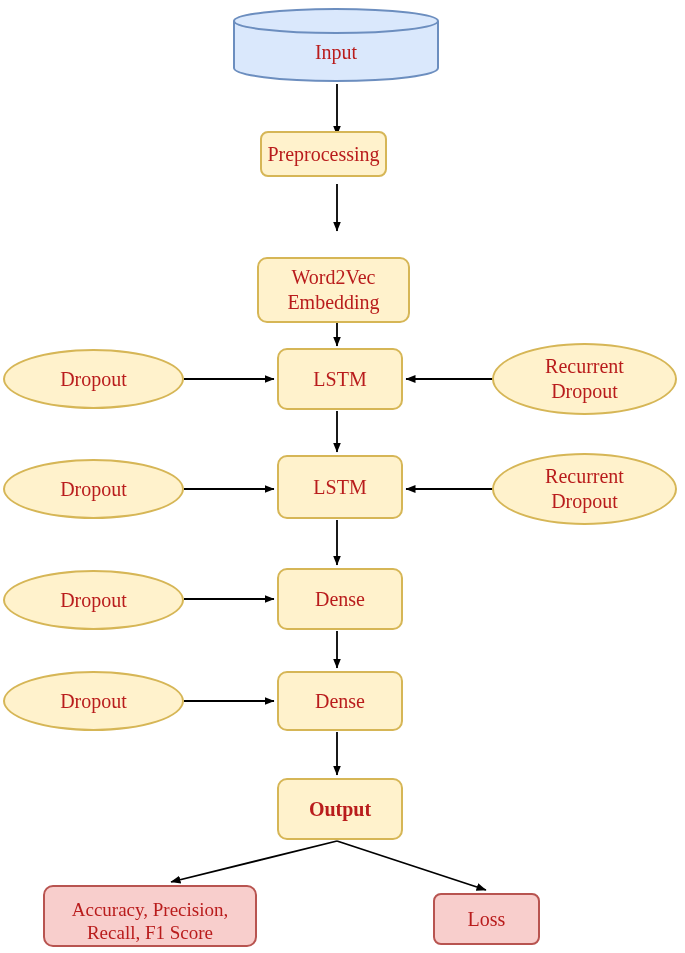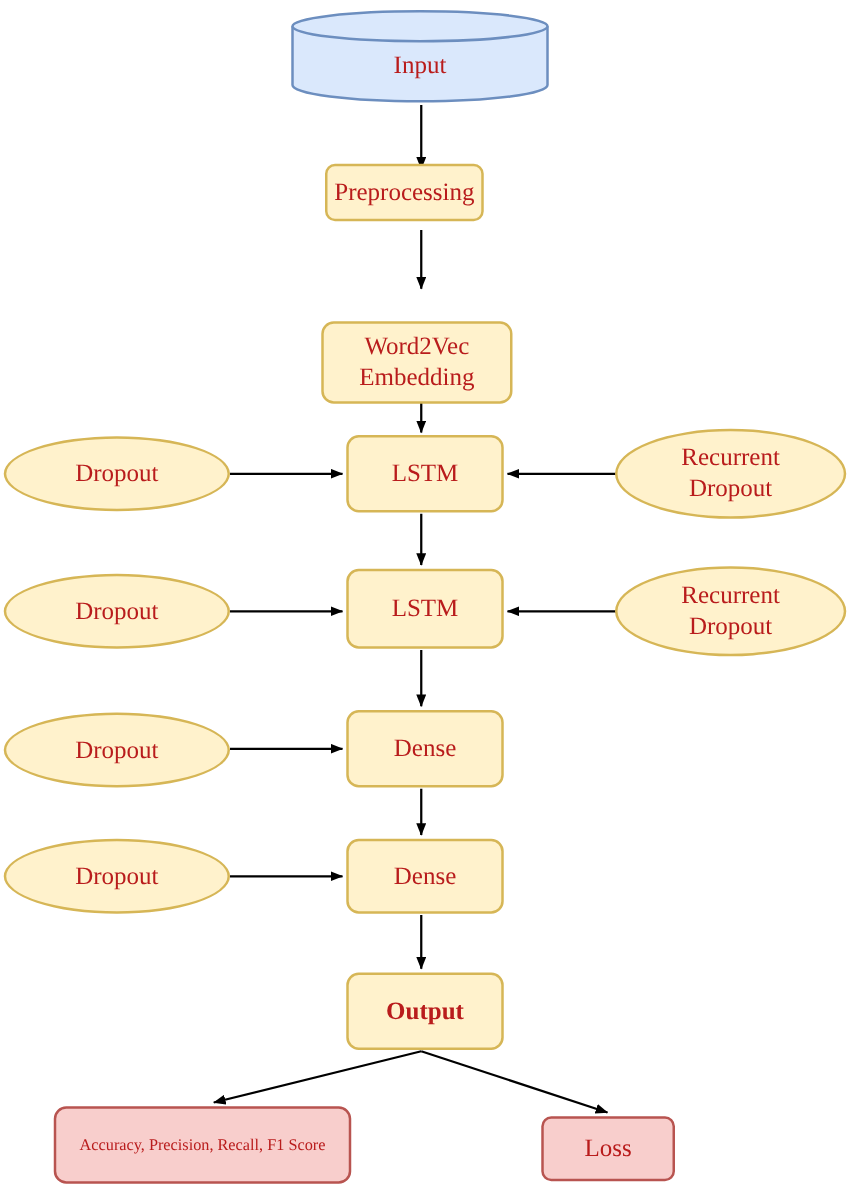--- a/index.html
+++ b/index.html
@@ -47,21 +47,21 @@
 
   #n-dropout1 { left:3px; top:349px; width:181px; height:60px; }
   #n-dropout2 { left:3px; top:459px; width:181px; height:60px; }
   #n-dropout3 { left:3px; top:570px; width:181px; height:60px; }
   #n-dropout4 { left:3px; top:671px; width:181px; height:60px; }
 
   #n-recdrop1 { left:492px; top:343px; width:185px; height:72px; }
   #n-recdrop2 { left:492px; top:453px; width:185px; height:72px; }
   #n-recdrop1 span, #n-recdrop2 span { width:110px; }
 
-  #n-metrics { left:43px;  top:885px; width:238px; height:62px; font-size:13px; }
+  #n-metrics { left:43px;  top:885px; width:214px; height:62px; font-size:19px;align-items:flex-end; }
   #n-metrics span { width:205px; }
   #n-loss    { left:433px; top:893px; width:107px; height:52px; border-radius:8px;align-items:center; }
 </style>
 </head>
 <body>
 
 <div id="canvas">
 
   <svg id="edges" xmlns="http://www.w3.org/2000/svg">
     <defs>

